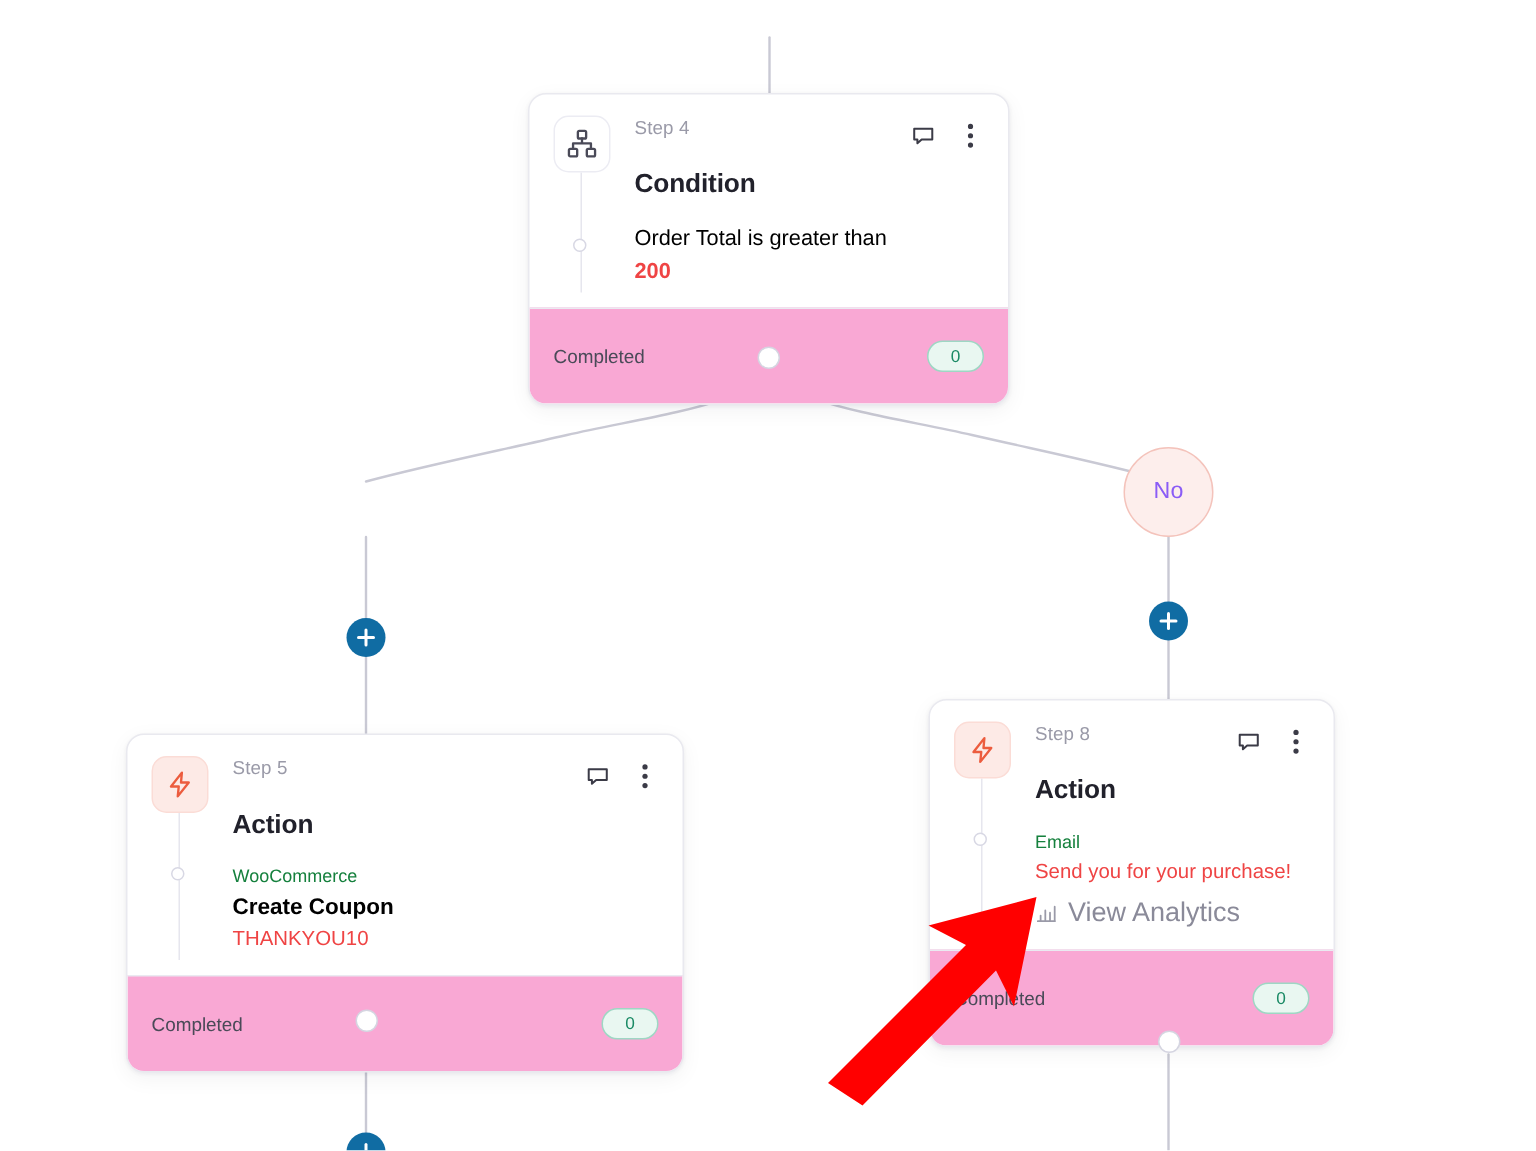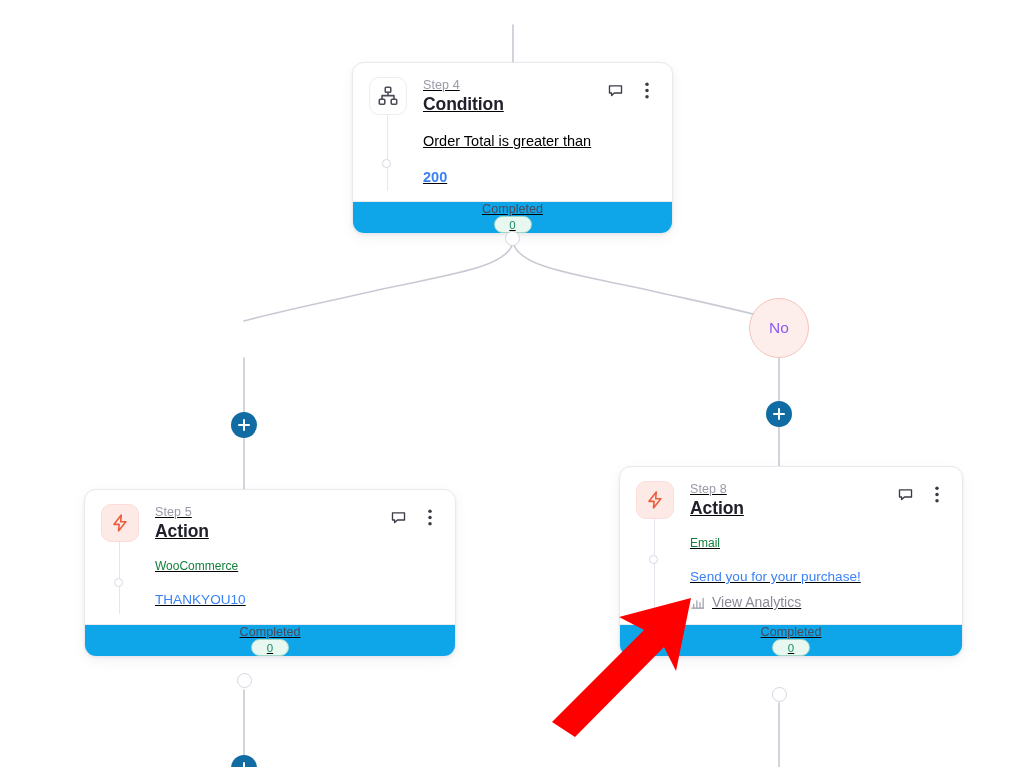--- a/index.html
+++ b/index.html
@@ -28,21 +28,20 @@
 
   
   .card {
     position: absolute;
     background: #ffffff;
     border: 1px solid #e9e9ef;
     border-radius: 12px;
     box-shadow: 0 1px 3px rgba(20,20,43,.06), 0 4px 14px rgba(20,20,43,.05);
     overflow: hidden;
     box-sizing: border-box;
-    text-decoration: underline;
   }
   .card-body {
     position: relative;
     padding: 14px 16px 14px 16px;
   }
   .card-head {
     display: flex;
     align-items: flex-start;
     position: relative;
   }
@@ -72,21 +71,21 @@
     font-size: 12.5px;
     color: #9a9aa8;
     line-height: 15px;
     letter-spacing: .1px;
   }
   .step-title {
     font-size: 17.5px;
     font-weight: bold;
     color: #21212b;
     line-height: 22px;
-    margin-top: 0;
+    margin-top: 18px;
     letter-spacing: -.1px;
   }
   .head-actions {
     position: absolute;
     right: 0;
     top: 4px;
     display: flex;
     align-items: center;
     gap: 14px;
   }
@@ -130,44 +129,43 @@
   }
   .detail-main {
     font-size: 15px;
     font-weight: bold;
     color: #000000;
     line-height: 21px;
     margin-top: 1px;
   }
   .detail-extra {
     font-size: 13.6px;
-    color: #3b82f6;
+    color: #ef4444;
     line-height: 20px;
-    margin-top: 15px;
+    margin-top: 1px;
   }
   .analytics-link {
     display: flex;
     align-items: center;
     gap: 7px;
     margin-top: 7px;
-    font-size: 14px;
+    font-size: 18px;
     color: #8a8a99;
     cursor: pointer;
   }
 
   
   .card-foot {
-    background: #0ea5e9;
+    background: #f9a8d4;
     border-top: 1px solid #eaeaf1;
-    padding: 0 16px;
+    padding: 16px 16px;
     height: 31px;
     display: flex;
     align-items: center;
     justify-content: space-between;
-    flex-direction: column;
   }
   .foot-status {
     font-size: 12.6px;
     color: #4a4a58;
   }
   .foot-badge {
     min-width: 38px;
     height: 21px;
     border-radius: 11px;
     border: 1px solid #9ed7c4;
@@ -355,31 +353,32 @@
               <circle cx="2" cy="9" r="1.85"></circle>
               <circle cx="2" cy="15.6" r="1.85"></circle>
             </svg>
 
           </span>
         </div>
       </div>
 
       <div class="detail">
         <div class="detail-sub">WooCommerce</div>
+        <div class="detail-main">Create Coupon</div>
         <div class="detail-extra">THANKYOU10</div>
       </div>
     </div>
     <div class="card-foot">
       <span class="foot-status">Completed</span>
       <span class="foot-badge">0</span>
     </div>
   </div>
   <div class="port" style="left:237px; top:673px;"></div>
 
-  <div class="card" style="left:619px; top:466px; width:344px;">
+  <div class="card" style="left:619px; top:466px; width:271px;">
     <div class="card-body">
       <div class="rail">
         <div class="rail-dot" style="top:36px;"></div>
       </div>
 
       <div class="card-head">
         <div class="type-icon action">
           <svg width="20" height="20" viewBox="0 0 24 24" fill="none" stroke="#ec5c3e" stroke-width="1.9" stroke-linejoin="round" stroke-linecap="round">
             <path d="M13.5 2.5 4.8 13.6h6.2L10.2 21.5 19 10.4h-6.2z"></path>
           </svg>

